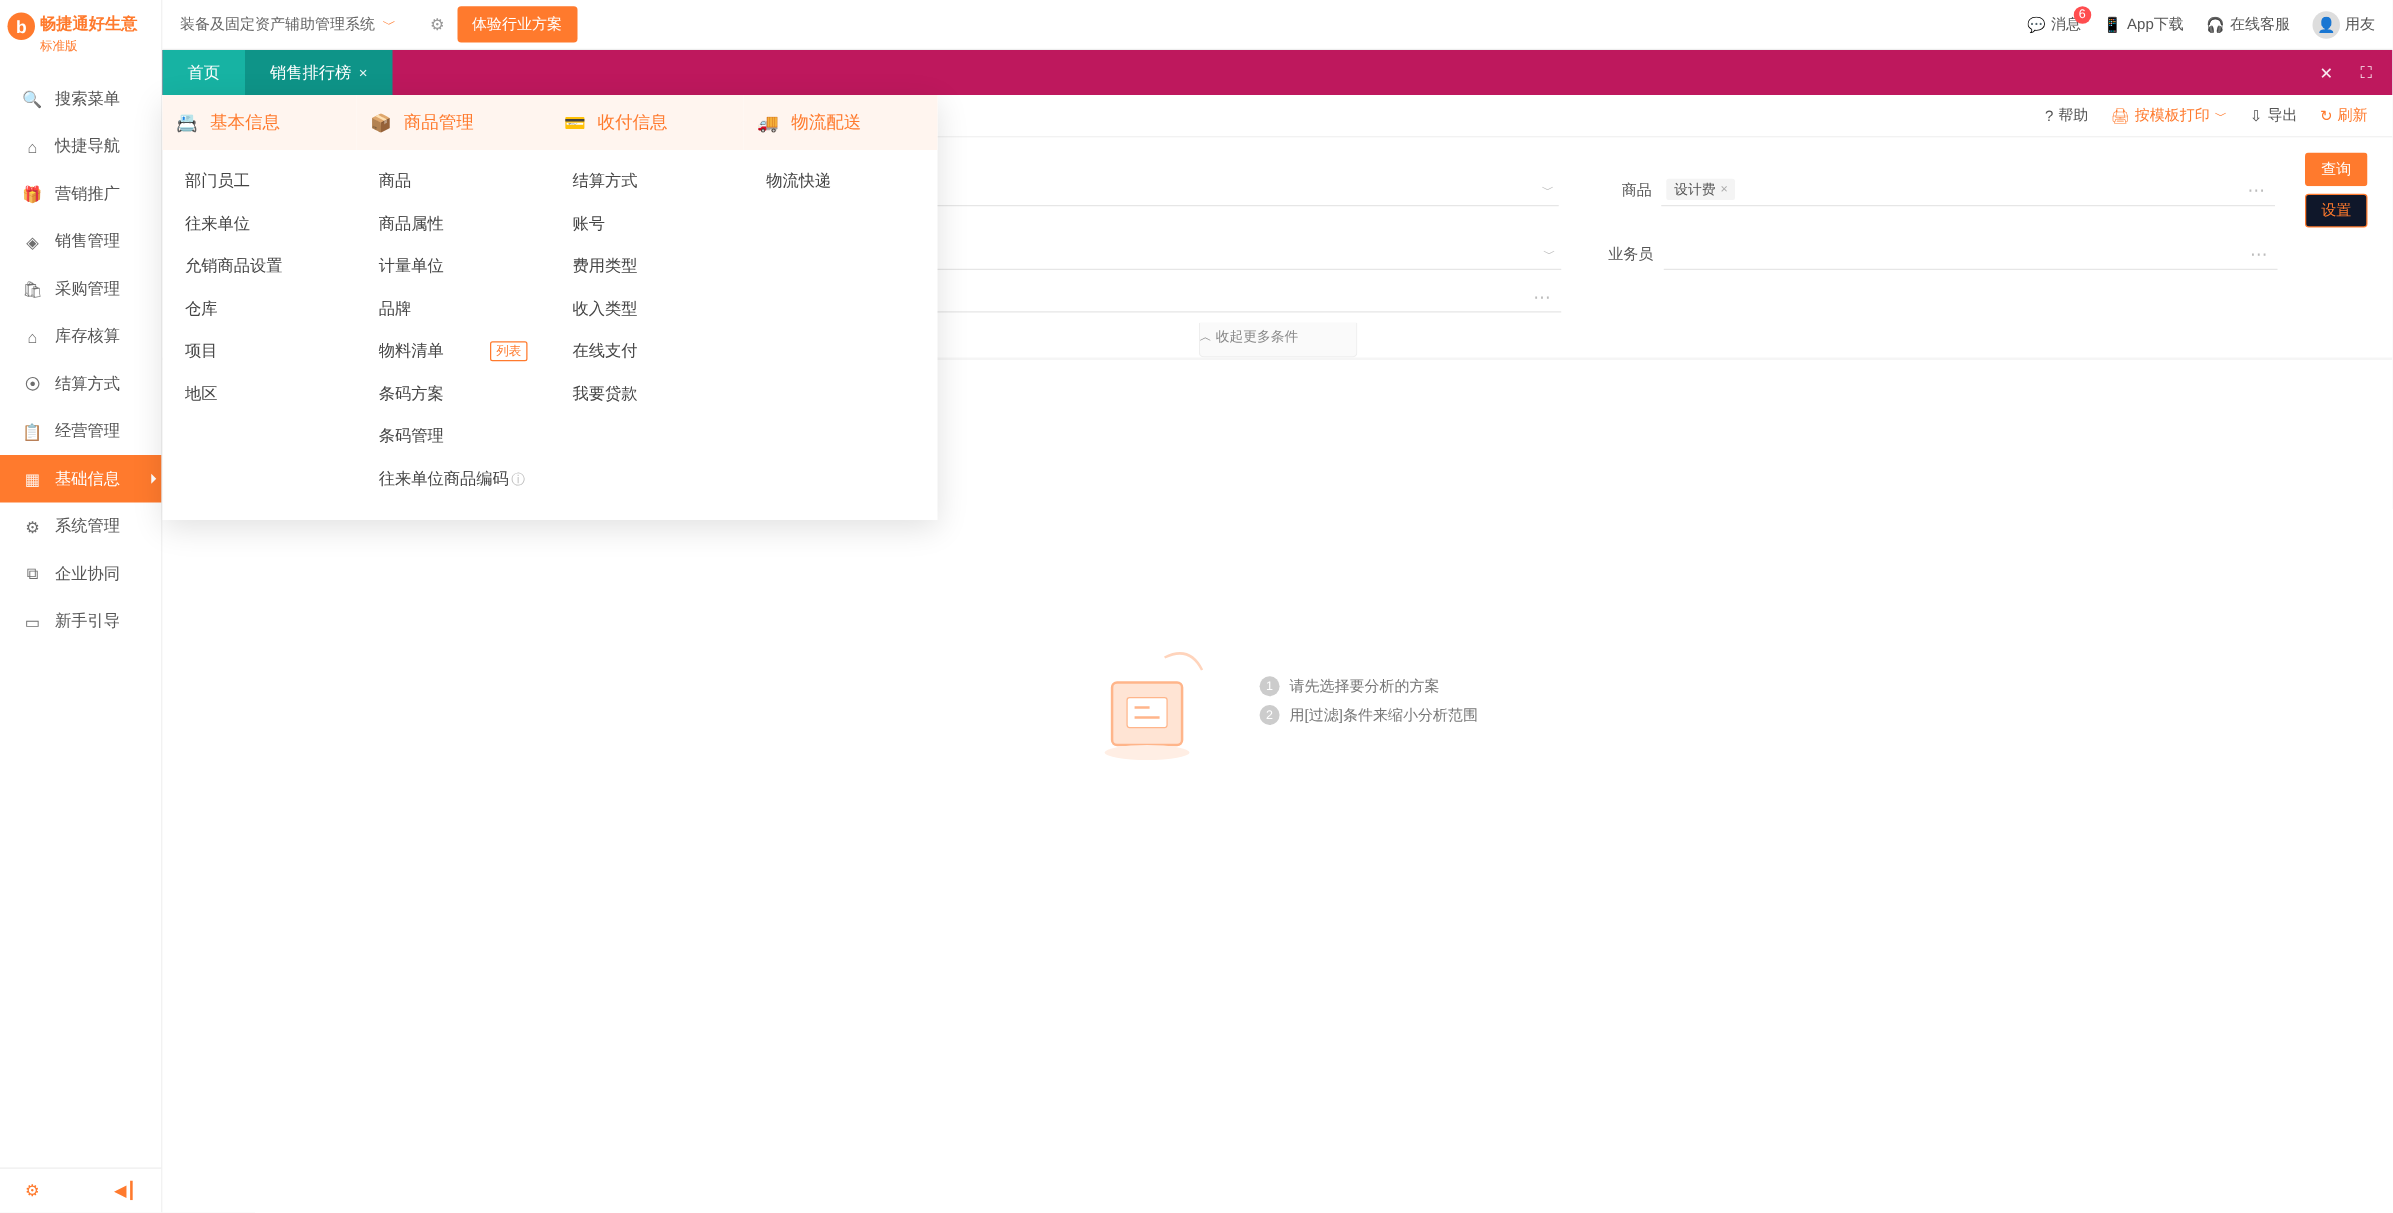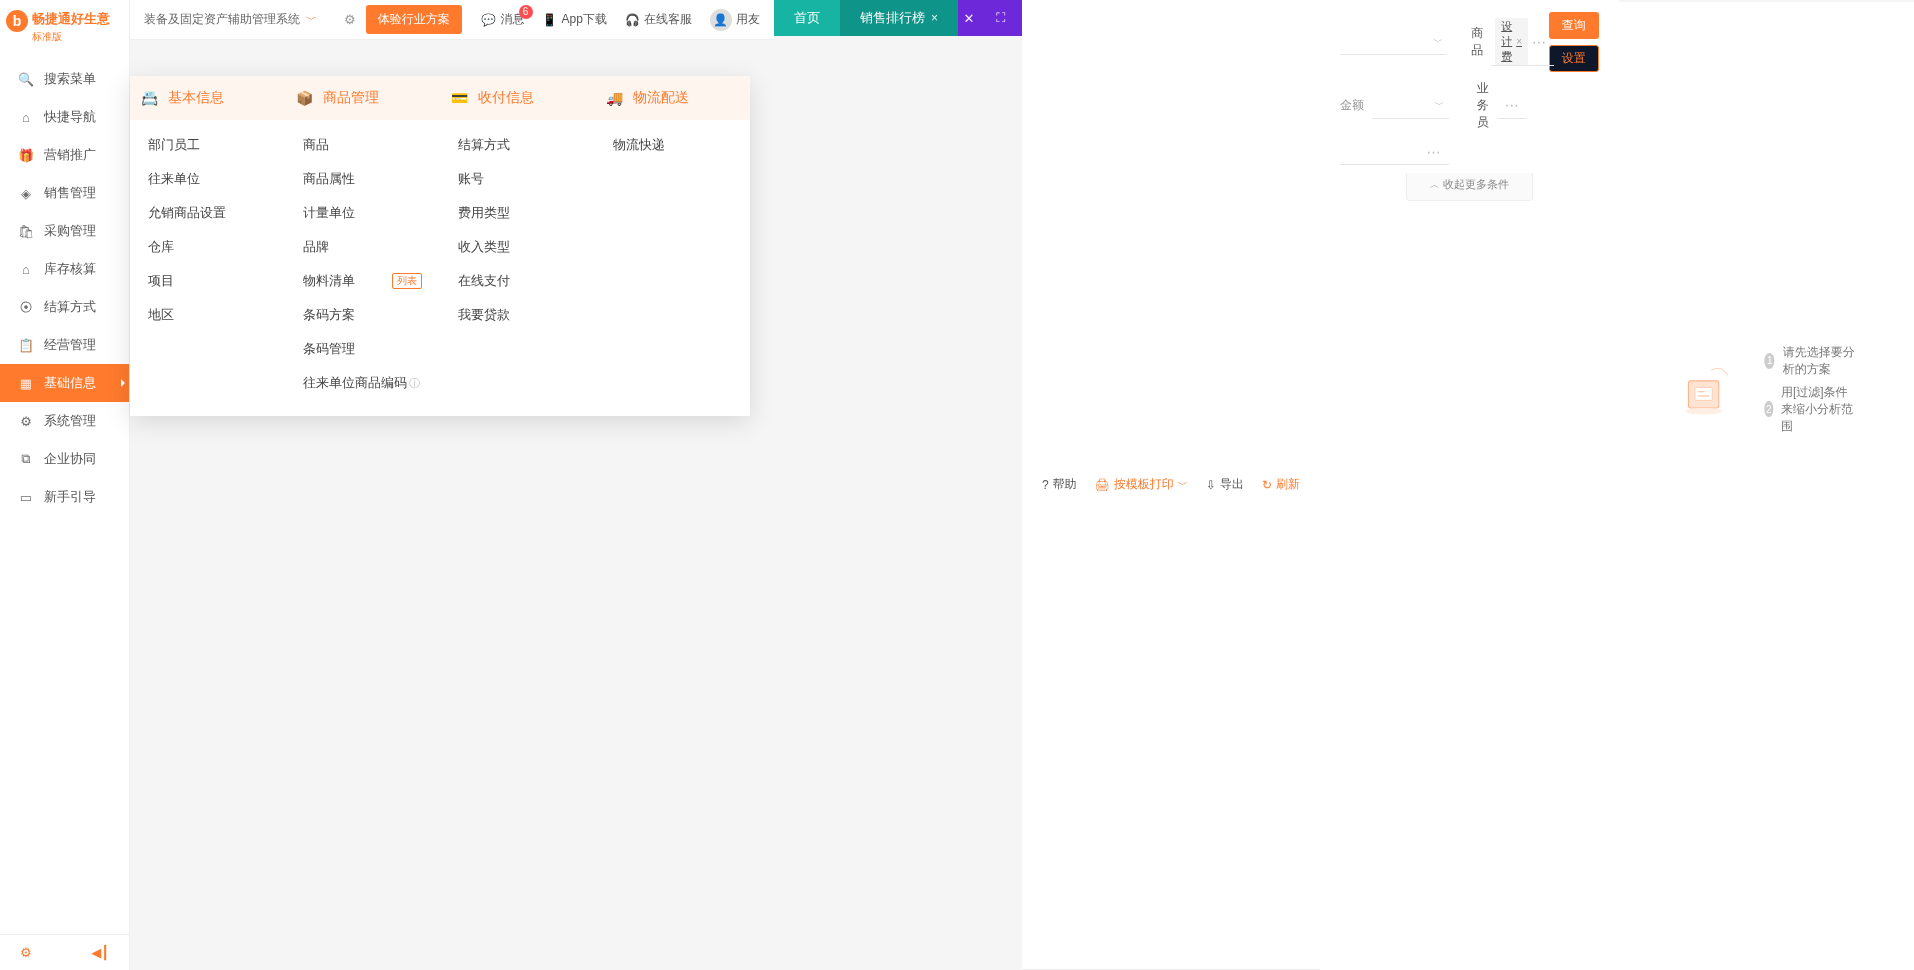--- a/index.html
+++ b/index.html
@@ -15,63 +15,63 @@
 .logo-sub { color: #ff7a2d; font-size: 10px; margin-top: 2px; }
 .nav { flex: 1; padding-top: 6px; }
 .nav-item { display: flex; align-items: center; gap: 10px; padding: 10px 18px; color: #555; cursor: pointer; font-size: 13px; }
 .nav-item.active { background: #ff7a2d; color: #fff; position: relative; }
 .nav-item.active::after { content: ""; position: absolute; right: 4px; top: 50%; transform: translateY(-50%); width: 0; height: 0; border-top: 4px solid transparent; border-bottom: 4px solid transparent; border-left: 4px solid #fff; }
 .nav-icon { width: 16px; height: 16px; display: inline-flex; align-items:center; justify-content:center; opacity: .85; }
 .sidebar-footer { display: flex; justify-content: space-between; padding: 10px 20px; border-top: 1px solid #eee; color: #ff7a2d; }
 .sidebar-footer span { cursor: pointer; }
 
 
-.main { flex: 1; display: flex; min-width: 0; }
+.main { flex: 1; display: flex; flex-direction: column; min-width: 0; }
 
 
 .topbar { height: 40px; background: #fff; display: flex; align-items: center; padding: 0 14px; border-bottom: 1px solid #eee; gap: 10px; }
 .sys-select { display: flex; align-items: center; gap: 6px; color: #666; font-size: 12px; cursor: pointer; min-width: 190px; }
 .chev { color: #ff7a2d; font-size: 11px; }
 .gear { color: #999; cursor: pointer; }
 .plan-btn { background: #ff7a2d; color: #fff; border: none; border-radius: 3px; padding: 6px 12px; font-size: 12px; cursor: pointer; }
 .topbar-spacer { flex: 1; }
 .top-right { display: flex; align-items: center; gap: 18px; color: #555; font-size: 12px; }
 .top-link { display: flex; align-items: center; gap: 4px; cursor: pointer; position: relative; }
 .badge { position: absolute; top: -6px; right: -8px; background: #ff4d4f; color: #fff; font-size: 10px; border-radius: 8px; padding: 0 4px; line-height: 14px; min-width: 14px; text-align: center; }
 .avatar { width: 22px; height: 22px; border-radius: 50%; background: #ddd; display:inline-flex; align-items:center; justify-content:center; color:#999; font-size:12px;}
 
 
-.tabsbar { height: 36px; background: #6d28d9; display: flex; align-items: stretch; color: #fff; position: relative; }
+.tabsbar { height: 36px; background: #be185d; display: flex; align-items: stretch; color: #fff; position: relative; }
 .tab { padding: 0 20px; display: flex; align-items: center; gap: 6px; cursor: pointer; font-size: 13px; }
 .tab.home { background: #17b3a3; }
 .tab.active { background: #0e9488; }
 .tab-close { font-size: 12px; opacity: .9; }
 .tabsbar-right { margin-left: auto; display: flex; align-items: center; gap: 10px; padding-right: 10px; }
 .tabsbar-right .iconbtn { width: 22px; height: 22px; display:flex; align-items:center; justify-content:center; cursor:pointer; opacity:.9; }
 
 
 .actionbar { background:#fff; display:flex; justify-content:flex-end; align-items:center; padding: 8px 20px; gap: 18px; border-bottom:1px solid #eee; font-size:12px;}
 .actionbar .act { display:flex; align-items:center; gap:4px; color:#555; cursor:pointer;}
 .actionbar .act.orange { color:#ff7a2d; }
 
 
 .filters { background:#fff; padding: 4px 20px 0; position:relative; }
 .filter-row { display:flex; align-items:center; gap: 24px; padding: 8px 0; }
 .filter-group { display:flex; align-items:center; gap:8px; flex:1; min-width:0;}
 .filter-label { width:50px; text-align:right; color:#555; font-size:12px;}
 .filter-input { flex:1; display:flex; align-items:center; border-bottom:1px solid #e6e6e6; min-height:26px; padding: 0 4px; position:relative;}
-.filter-input .chip { background:#f4f4f4; border-radius:2px; padding:1px 6px; font-size:11px; color:#555; display:inline-flex; align-items:center; gap:4px;text-decoration:underline;}
+.filter-input .chip { background:#f4f4f4; border-radius:2px; padding:1px 6px; font-size:11px; color:#555; display:inline-flex; align-items:center; gap:4px;}
 .filter-input .chip .x { color:#aaa; cursor:pointer; font-size:10px;}
 .filter-dots { color:#bbb; font-size:14px; cursor:pointer; padding:0 4px;}
 .filter-caret { color:#bbb; font-size:10px; cursor:pointer;}
 .filter-btns { display:flex; flex-direction:column; gap:6px; }
 .btn { border-radius:3px; padding:4px 12px; font-size:12px; cursor:pointer; border:1px solid transparent; min-width:48px; text-align:center;}
 .btn-primary { background:#ff7a2d; color:#fff; }
 .btn-outline { background:#0f172a; border-color:#ff7a2d; color:#ff7a2d; }
-.collapse-bar { text-align:center; font-size:11px; color:#888; padding: 4px 0 8px; cursor:pointer; background:#fafafa; border:1px solid #eee; border-top:none; width: 127px; margin: 0 auto; border-radius: 0 0 4px 4px;}
+.collapse-bar { font-size:11px; color:#888; padding: 4px 0 8px; cursor:pointer; background:#fafafa; border:1px solid #eee; border-top:none; width: 127px; margin: 0 auto; border-radius: 0 0 4px 4px;}
 
 
 .content { flex:1; background:#fff; position:relative; margin-top: 2px;}
 .empty { position:absolute; left:50%; top:40%; transform:translate(-50%,-50%); display:flex; align-items:center; gap:26px;}
 .empty-img { width: 120px; height: 110px; position:relative;}
 .empty-steps { font-size:12px; color:#777;}
 .step { display:flex; align-items:center; gap:8px; margin:6px 0;}
 .step-num { width:16px; height:16px; border-radius:50%; background:#ccc; color:#fff; font-size:10px; display:flex; align-items:center; justify-content:center;}
 
 

